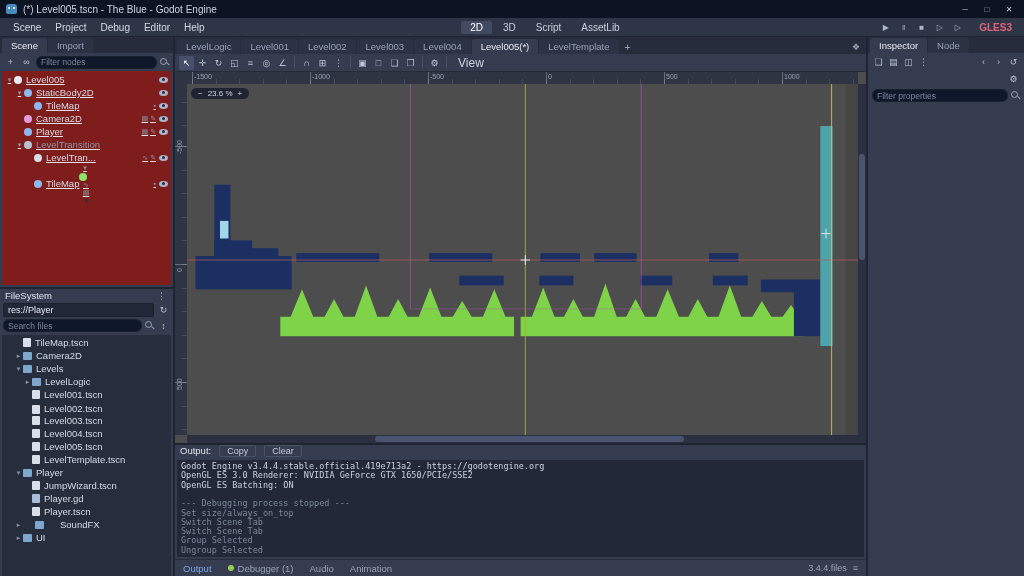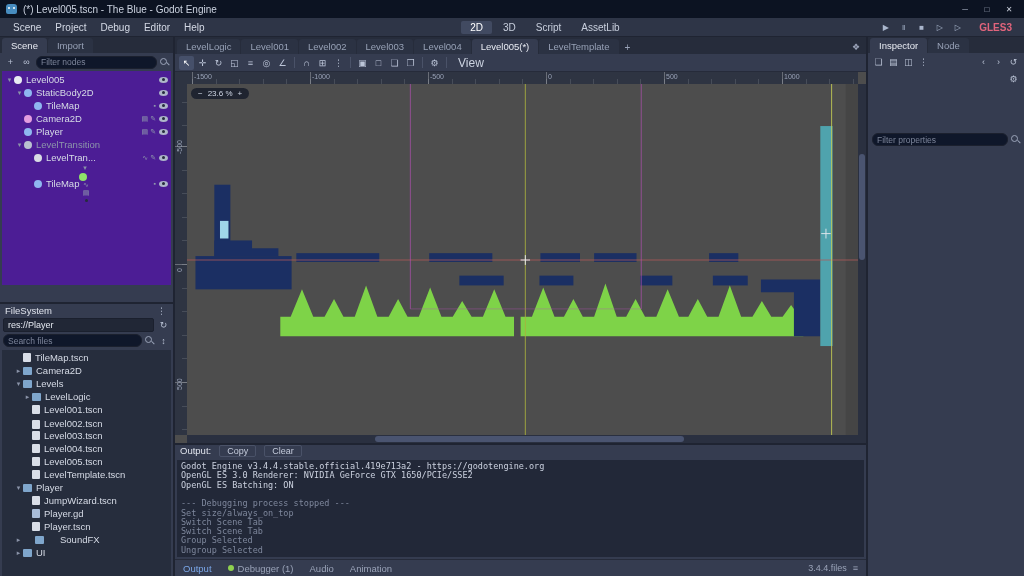--- a/index.html
+++ b/index.html
@@ -55,21 +55,21 @@
     font-size:9px; color:#b9c2d4; }
   .filter-input, .search-input { flex:1; min-width:0; height:13px; background:#0f172a;
     border:1px solid #1b202e; border-radius:6px; color:#dfe3ec; font-size:8.5px;
     padding:0 4px; font-family:"Liberation Sans", sans-serif; }
   .filter-input::placeholder, .search-input::placeholder { color:#7c8499; }
   .mag { position:relative; width:9px; height:9px; flex:0 0 9px; }
   .mag::before { content:""; position:absolute; left:0; top:0; width:5px; height:5px;
     border:1px solid #9aa3b8; border-radius:50%; }
   .mag::after { content:""; position:absolute; left:5.5px; top:5.5px; width:3.5px; height:1px;
     background:#9aa3b8; transform:rotate(45deg); }
-  .tree { flex:1; background:#4c1d95; margin:0 2px 17px; overflow:hidden; padding-top:2px; }
+  .tree { flex:1; background:#7f1d1d; margin:0 2px 2px; overflow:hidden; padding-top:2px;text-decoration:underline; }
   .trow { height:13px; display:flex; align-items:center; font-size:9.5px; padding-right:3px; }
   .arr { width:9px; font-size:7px; color:#8a93a8; flex:0 0 9px; text-align:center; }
   .ndot { width:8px; height:8px; border-radius:50%; margin-right:4px; flex:0 0 8px; }
   .nlabel { flex:1; color:#d6dbe6; overflow:hidden; white-space:nowrap; text-overflow:ellipsis; }
   .nlabel.mut { color:#8d96ab; }
   .mini { font-size:7px; color:#8e97ac; margin-left:2px; }
   .eye { position:relative; width:9px; height:6px; background:#aeb7ca; border-radius:50%;
     margin-left:3px; }
   .eye::after { content:""; position:absolute; left:3px; top:1.5px; width:3px; height:3px;
     border-radius:50%; background:#262d3d; }
@@ -154,21 +154,21 @@
   .status-tabs { display:flex; gap:16px; align-items:center; }
   .stab { font-size:9.5px; color:#9aa3b8; display:flex; align-items:center; gap:4px; }
   .stab.active { color:#7aa6e8; }
   .sdot { width:6px; height:6px; border-radius:50%; }
   .version { margin-left:auto; font-size:9px; color:#9aa3b8; display:flex; gap:6px;
     align-items:center; }
 
   
   .insp-row { height:17px; display:flex; align-items:center; gap:2px; padding:0 4px; }
   .insp-row .right { margin-left:auto; display:flex; gap:2px; }
-  .insp-filter { display:flex; align-items:center; gap:3px; padding:2px 4px;margin-top:44px; }
+  .insp-filter { display:flex; align-items:center; gap:3px; padding:2px 4px; }
 </style>
 </head>
 <body>
 
 <div class="window">
 
   <div class="titlebar">
     <span class="app-icon"></span>
     <span class="title-text">(*) Level005.tscn - The Blue - Godot Engine</span>
     <span class="winbtns">

